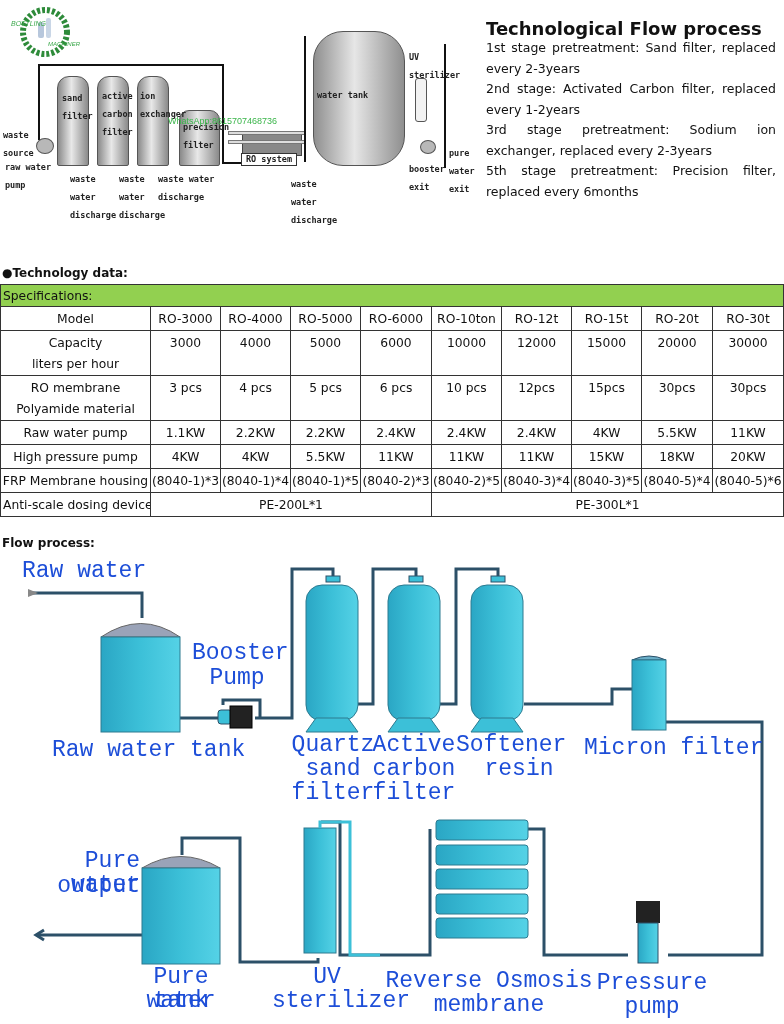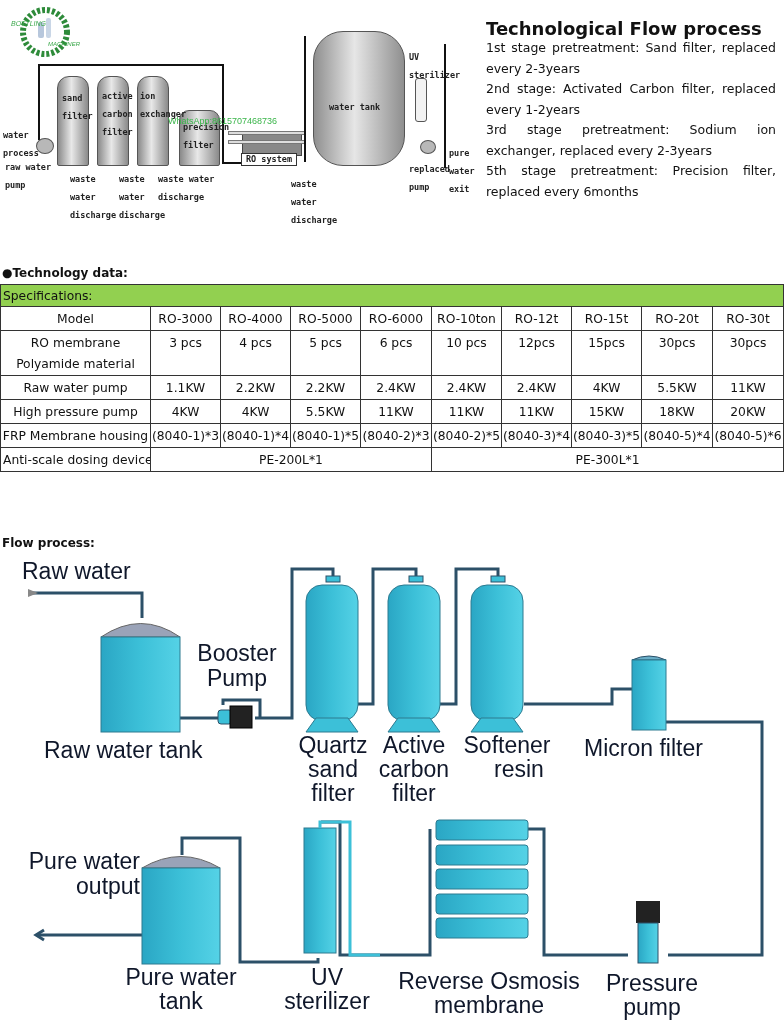--- a/index.html
+++ b/index.html
@@ -7,21 +7,21 @@
   .abs { position: absolute; }
   .mono { font-family: "DejaVu Sans Mono", "Liberation Mono", monospace; font-size: 8.5px; line-height: 18px; color: #222; font-weight: bold; }
   .tech-title { left: 486px; top: 18px; font-size: 18px; font-weight: bold; }
   .tech-line { left: 486px; width: 290px; font-size: 12.5px; line-height: 20.5px; text-align: justify; text-align-last: left; }
   .section-label { font-size: 12px; font-weight: bold; }
   table.spec { position: absolute; left: 0; top: 284px; width: 783px; border-collapse: collapse; font-size: 12.3px; table-layout: fixed; }
   table.spec td { border: 1.4px solid #333; text-align: center; vertical-align: top; padding: 2px 0 0 0; line-height: 21px; white-space: nowrap; overflow: hidden; }
   table.spec td.hdr { background: #92d050; text-align: left; padding-left: 2px; height: 22px; line-height: 19px; }
   table.spec td.lbl { text-align: center; margin-left: 26px; }
   table.spec td.lbl.left { text-align: left; padding-left: 2px; }
-  .big { font-family: Liberation Sans, sans-serif; font-size: 23px; line-height: 24px; color: #0f172a; text-align: center; }
+  .big { font-family: Liberation Mono, monospace; font-size: 23px; line-height: 24px; color: #1d4ed8; text-align: center; }
 </style>
 </head>
 <body>
 
 <div class="abs" style="left:0;top:0;width:470px;height:215px;">
 
   <svg class="abs" style="left:10px;top:6px;" width="70" height="52" viewBox="0 0 70 52">
     <circle cx="35" cy="26" r="22" fill="none" stroke="#2e8b3a" stroke-width="6" stroke-dasharray="3 2"></circle>
     <circle cx="35" cy="26" r="15" fill="#fff"></circle>
     <rect x="28" y="16" width="6" height="16" rx="2" fill="#b7c7dc"></rect>
@@ -42,40 +42,40 @@
   <div class="abs" style="left:137px;top:76px;width:32px;height:90px;border-radius:12px 12px 2px 2px;background:linear-gradient(90deg,#8a8a8a,#e8e8e8 45%,#8a8a8a);border:1px solid #555;"></div>
   <div class="abs" style="left:179px;top:110px;width:41px;height:56px;border-radius:10px 10px 2px 2px;background:linear-gradient(90deg,#8a8a8a,#e8e8e8 45%,#8a8a8a);border:1px solid #555;"></div>
 
   <div class="abs" style="left:242px;top:132px;width:60px;height:24px;background:#888;border:1px solid #444;"></div>
   <div class="abs" style="left:228px;top:131px;width:77px;height:4px;background:#ddd;border:1px solid #777;"></div>
   <div class="abs" style="left:228px;top:140px;width:77px;height:4px;background:#ddd;border:1px solid #777;"></div>
   <div class="abs mono" style="left:241px;top:153px;width:56px;height:13px;border:1px solid #333;background:#fff;text-align:center;line-height:11px;">RO system</div>
   <div class="abs" style="left:304px;top:36px;width:2px;height:126px;background:#111;"></div>
 
   <div class="abs" style="left:313px;top:31px;width:92px;height:135px;border-radius:30px 30px 30px 30px;background:linear-gradient(90deg,#8f8f8f,#e6e6e6 45%,#8f8f8f);border:1px solid #555;"></div>
-  <div class="abs mono" style="left:329px;top:86px;margin-top:12px;">water tank</div>
+  <div class="abs mono" style="left:317px;top:86px;">water tank</div>
 
   <div class="abs" style="left:415px;top:78px;width:12px;height:44px;background:#f2f2f2;border:1px solid #555;border-radius:3px;"></div>
   <div class="abs" style="left:444px;top:44px;width:2px;height:124px;background:#111;"></div>
   <div class="abs" style="left:420px;top:140px;width:16px;height:14px;border-radius:50%;background:#b8b8b8;border:1px solid #555;"></div>
 
-  <div class="abs mono" style="left:3px;top:126px;width:40px;">water process</div>
+  <div class="abs mono" style="left:3px;top:126px;width:40px;">waste source</div>
   <div class="abs mono" style="left:5px;top:158px;width:50px;">raw water pump</div>
   <div class="abs mono" style="left:62px;top:89px;width:30px;">sand filter</div>
   <div class="abs mono" style="left:102px;top:87px;width:34px;">active carbon filter</div>
   <div class="abs mono" style="left:140px;top:87px;width:50px;">ion exchanger</div>
   <div class="abs mono" style="left:183px;top:118px;width:40px;">precision filter</div>
   <div class="abs" style="left:168px;top:116px;font-size:9px;color:#3ab54a;font-family:'Liberation Sans',sans-serif;">WhatsApp:8615707468736</div>
   <div class="abs mono" style="left:70px;top:170px;width:44px;">waste water discharge</div>
   <div class="abs mono" style="left:119px;top:170px;width:44px;">waste water discharge</div>
   <div class="abs mono" style="left:158px;top:170px;width:62px;">waste water discharge</div>
   <div class="abs mono" style="left:291px;top:175px;width:44px;">waste water discharge</div>
   <div class="abs mono" style="left:409px;top:48px;width:52px;">UV sterilizer</div>
   <div class="abs mono" style="left:449px;top:111px;width:30px;margin-top:33px;">pure water exit</div>
-  <div class="abs mono" style="left:409px;top:160px;width:40px;">replaced pump</div>
+  <div class="abs mono" style="left:409px;top:160px;width:40px;">booster exit</div>
 </div>
 
 <div class="abs tech-title">Technological Flow process</div>
 <div class="abs tech-line" style="top:38px;">1st stage pretreatment: Sand filter, replaced every 2-3years</div>
 <div class="abs tech-line" style="top:79px;">2nd stage: Activated Carbon filter, replaced every 1-2years</div>
 <div class="abs tech-line" style="top:120px;">3rd stage pretreatment: Sodium ion exchanger, replaced every 2-3years</div>
 <div class="abs tech-line" style="top:161px;">5th stage pretreatment: Precision filter, replaced every 6months</div>
 
 <div class="abs section-label" style="left:2px;top:266px;">●Technology data:</div>
 
@@ -100,20 +100,35 @@
     <td class="lbl">Model</td>
     <td>RO-3000</td>
     <td>RO-4000</td>
     <td>RO-5000</td>
     <td>RO-6000</td>
     <td>RO-10ton</td>
     <td>RO-12t</td>
     <td>RO-15t</td>
     <td>RO-20t</td>
     <td>RO-30t</td>
+  </tr>
+  <tr style="height:44px;">
+    <td class="lbl">
+          <div>Capacity</div>
+          <div>liters per hour</div>
+        </td>
+    <td>3000</td>
+    <td>4000</td>
+    <td>5000</td>
+    <td>6000</td>
+    <td>10000</td>
+    <td>12000</td>
+    <td>15000</td>
+    <td>20000</td>
+    <td>30000</td>
   </tr>
   <tr style="height:44px;">
     <td class="lbl">
           <div>RO membrane</div>
           <div>Polyamide material</div>
         </td>
     <td>3 pcs</td>
     <td>4 pcs</td>
     <td>5 pcs</td>
     <td>6 pcs</td>
@@ -239,21 +254,21 @@
     <rect x="638" y="923" width="20" height="40" fill="url(#tg)" stroke="#2c5068"></rect>
 
     <rect x="304" y="828" width="32" height="125" fill="url(#tg)" stroke="#2c7a90"></rect>
     <polyline points="320,828 320,822 350,822 350,955 380,955" fill="none" stroke="#3cc0d8" stroke-width="3"></polyline>
 
     <path d="M142 868 Q181 845 220 868 Z" fill="#9aa3b8" stroke="#666"></path>
     <rect x="142" y="868" width="78" height="96" fill="url(#tg)" stroke="#2c7a90"></rect>
   </svg>
 
   <div class="abs big" style="left:22px;top:4px;text-align:left;">Raw water</div>
-  <div class="abs big" style="left:44px;top:183px;text-align:left;">Raw water tank</div>
+  <div class="abs big" style="left:52px;top:183px;text-align:left;">Raw water tank</div>
   <div class="abs big" style="left:192px;top:86px;width:90px;">Booster</div>
   <div class="abs big" style="left:192px;top:111px;width:90px;">Pump</div>
   <div class="abs big" style="left:290px;top:178px;width:86px;">Quartz</div>
   <div class="abs big" style="left:290px;top:202px;width:86px;">sand</div>
   <div class="abs big" style="left:290px;top:226px;width:86px;">filter</div>
   <div class="abs big" style="left:370px;top:178px;width:88px;">Active</div>
   <div class="abs big" style="left:370px;top:202px;width:88px;">carbon</div>
   <div class="abs big" style="left:370px;top:226px;width:88px;">filter</div>
   <div class="abs big" style="left:456px;top:178px;width:102px;">Softener</div>
   <div class="abs big" style="left:468px;top:202px;width:102px;text-align:center;">resin</div>

